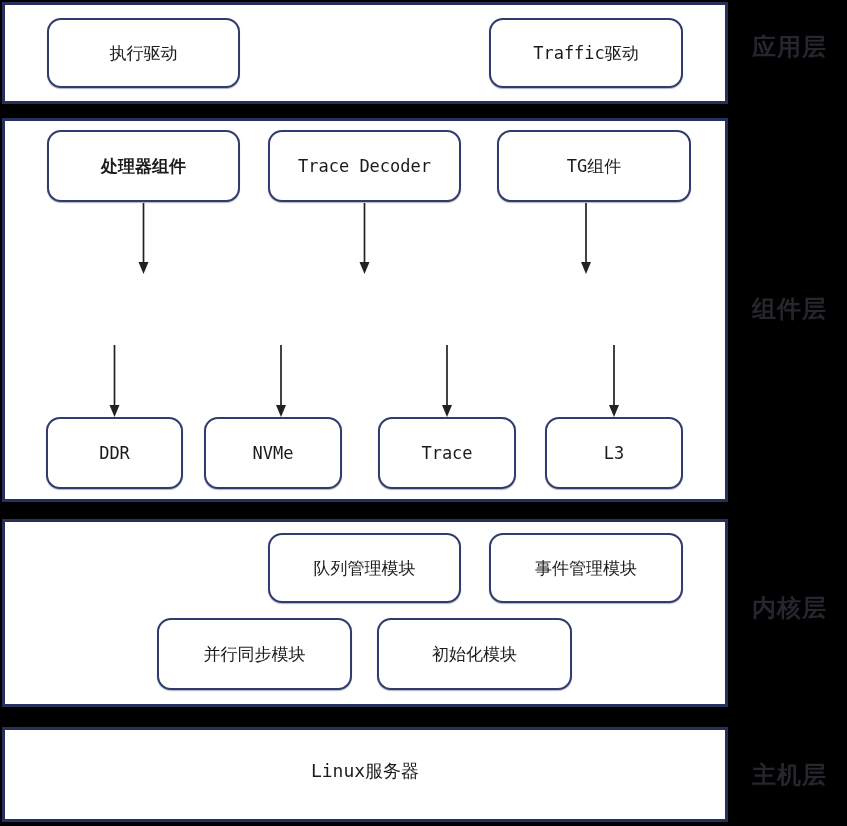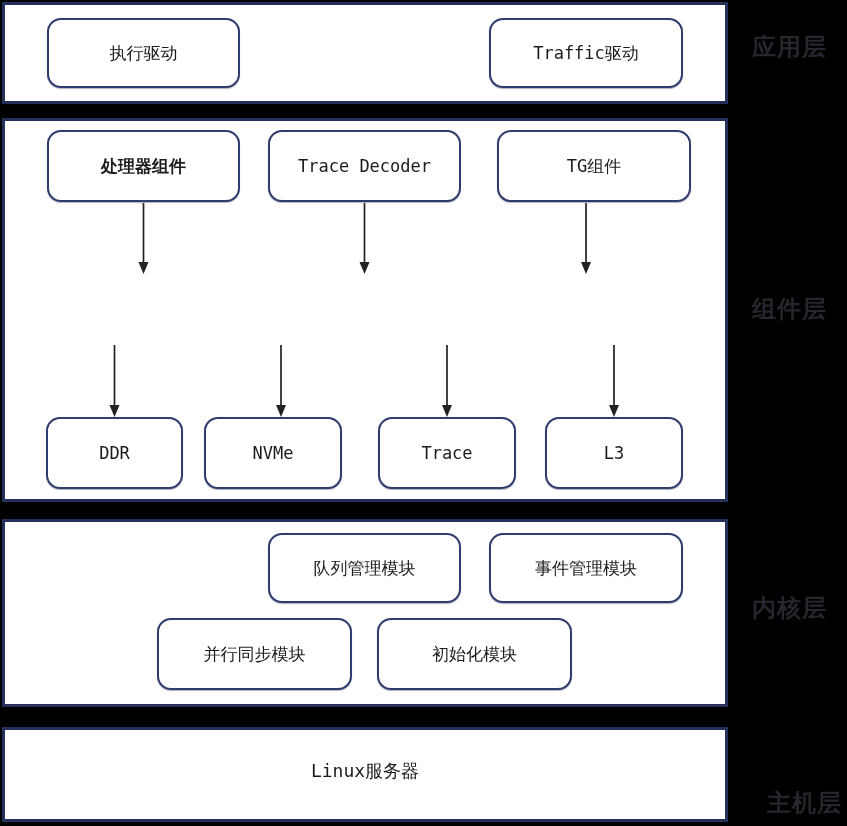--- a/index.html
+++ b/index.html
@@ -127,15 +127,15 @@
   <div class="node" style="left:489px; top:533px; width:194px; height:70px;">事件管理模块</div>
 
   <div class="node" style="left:157px; top:618px; width:195px; height:72px;">并行同步模块</div>
   <div class="node" style="left:377px; top:618px; width:195px; height:72px;">初始化模块</div>
 
   <div class="host-label">Linux服务器</div>
 
   <div class="layer-label" style="top:34px;">应用层</div>
   <div class="layer-label" style="top:296px;">组件层</div>
   <div class="layer-label" style="top:595px;">内核层</div>
-  <div class="layer-label" style="top:790px;text-align:right;">主机层</div>
+  <div class="layer-label" style="top:762px;">主机层</div>
 
 </div>
 
 </body></html>

